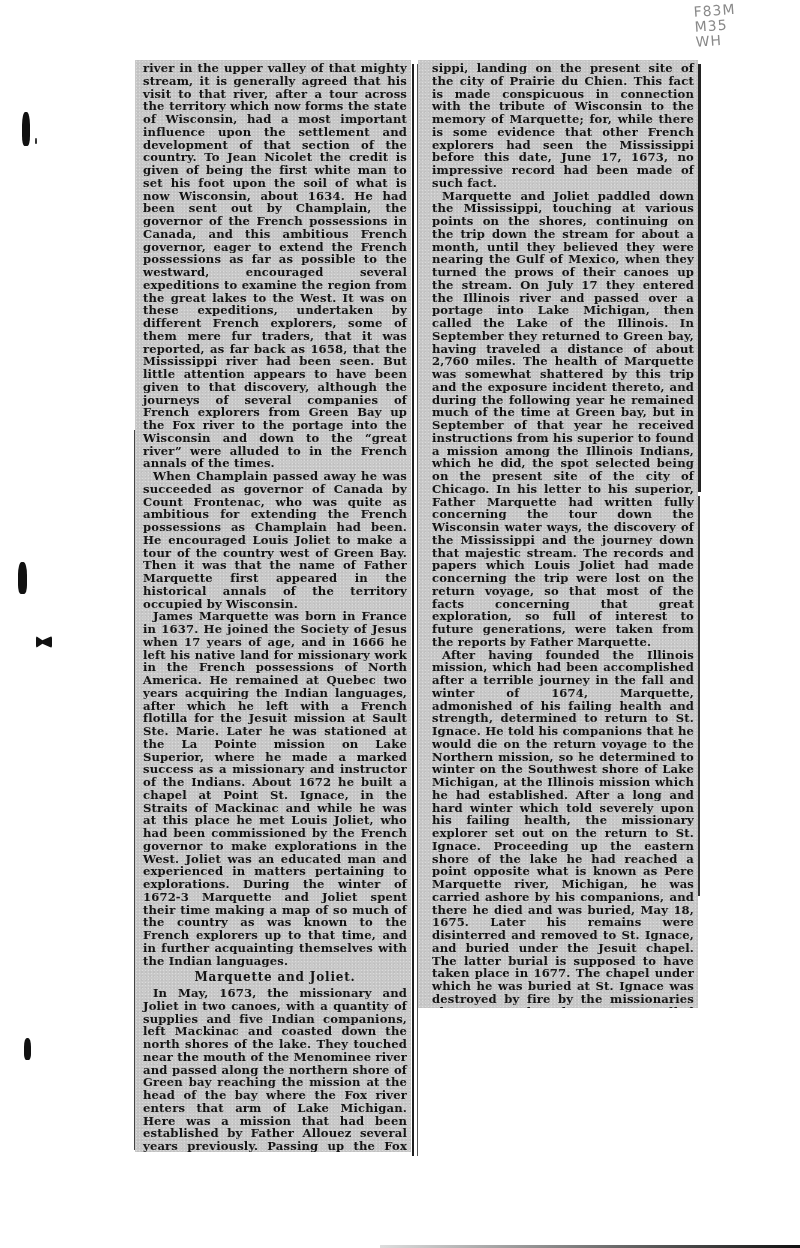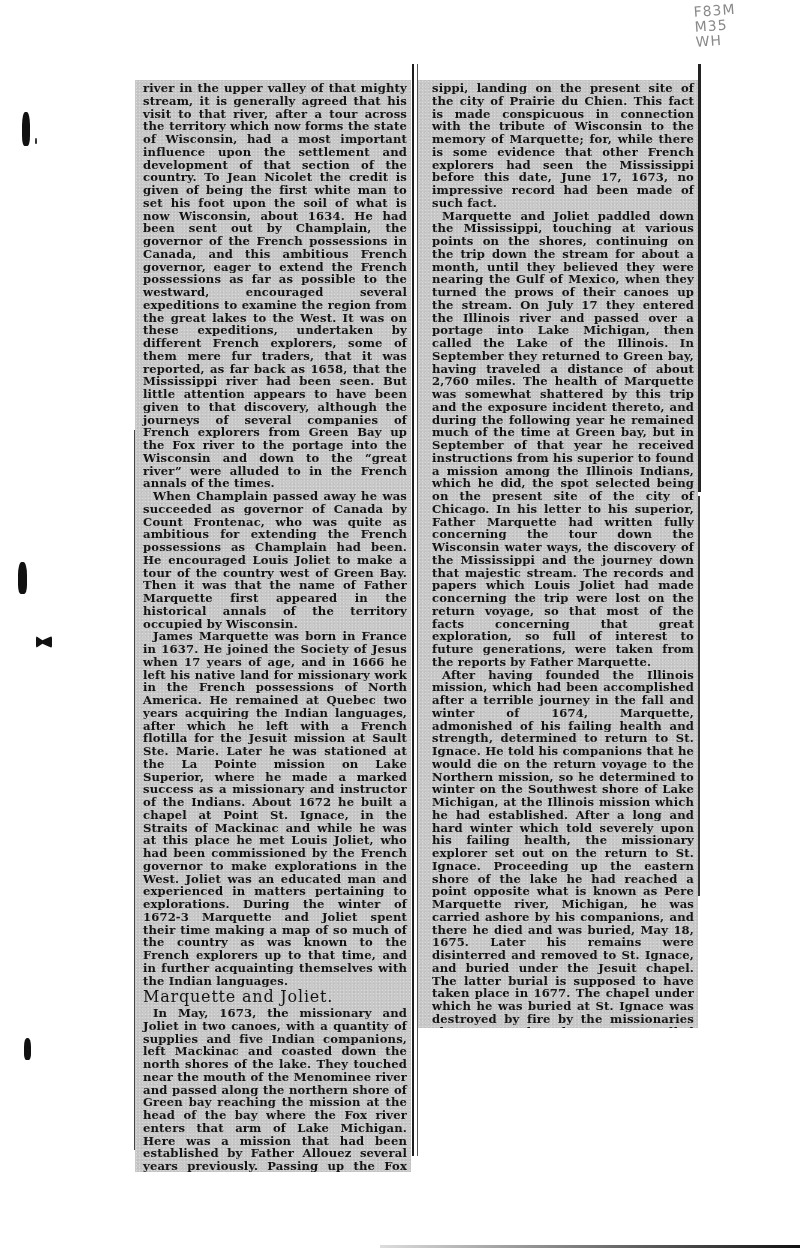--- a/index.html
+++ b/index.html
@@ -7,42 +7,42 @@
     width: 800px; height: 1248px; background: #ffffff; position: relative; overflow: hidden;
     font-family: "DejaVu Serif", serif;
   }
   .handnote {
     position: absolute; left: 695px; top: 2px; width: 80px; height: 58px;
     font-family: "DejaVu Sans", sans-serif; color: #8a8a8a; font-size: 14px; line-height: 15px;
     transform: rotate(-4deg); letter-spacing: 1px;
   }
   .handnote div { white-space: nowrap; }
   .col {
-    position: absolute; top: 80px; background: #c9c9c9;
+    position: absolute; top: 60px; background: #c9c9c9;
     background-image:
       radial-gradient(rgba(255,255,255,0.35) 0.6px, transparent 0.8px),
       radial-gradient(rgba(0,0,0,0.10) 0.6px, transparent 0.8px);
     background-size: 3px 3px, 4px 4px;
     background-position: 0 0, 1px 2px;
     color: #141414;
     font-size: 11.6px; line-height: 12.75px; font-weight: bold;
     letter-spacing: 0.15px;
     box-sizing: border-box; overflow: hidden;
   }
   .col-left { left: 135px; width: 276px; height: 1092px; padding: 2px 4px 0 8px; }
   .col-right { left: 418px; width: 280px; height: 948px; padding: 2px 4px 0 14px; }
   .rule-left { position: absolute; left: 412px; top: 64px; width: 2px; height: 1092px; background: #1e1e1e; }
   .rule-right-a { position: absolute; left: 417px; top: 64px; width: 1px; height: 1092px; background: #555; }
   .rule-edge { position: absolute; left: 698px; top: 64px; width: 3px; height: 428px; background: #222; }
   .rule-edge2 { position: absolute; left: 698px; top: 496px; width: 2px; height: 400px; background: #333; }
   .rule-lc { position: absolute; left: 134px; top: 430px; width: 1px; height: 720px; background: #444; }
   .para { text-align: justify; margin: 0; }
   .para.indent { text-indent: 10px; }
   .subhead {
-    text-align: left; font-weight: normal; font-size: 16px; letter-spacing: 0.8px;
+    text-align: center; font-weight: bold; font-size: 12px; letter-spacing: 0.8px;
     font-family: "DejaVu Serif", serif; margin: 4px 0 3px 0; font-style: normal;
   }
   .mark { position: absolute; background: #111; border-radius: 40% 40% 30% 30%; }
   .m1 { left: 22px; top: 112px; width: 8px; height: 34px; }
   .m1b { left: 35px; top: 138px; width: 2px; height: 6px; background:#333; }
   .m2 { left: 18px; top: 562px; width: 9px; height: 32px; }
   .m3 { left: 36px; top: 636px; width: 16px; height: 12px; border-radius: 2px; clip-path: polygon(0 0, 40% 35%, 100% 0, 100% 100%, 40% 65%, 0 100%); }
   .m4 { left: 24px; top: 1038px; width: 7px; height: 22px; }
   .scan-bottom { position: absolute; left: 380px; top: 1245px; width: 420px; height: 3px; background: linear-gradient(90deg, #ddd, #111); }
 </style>

